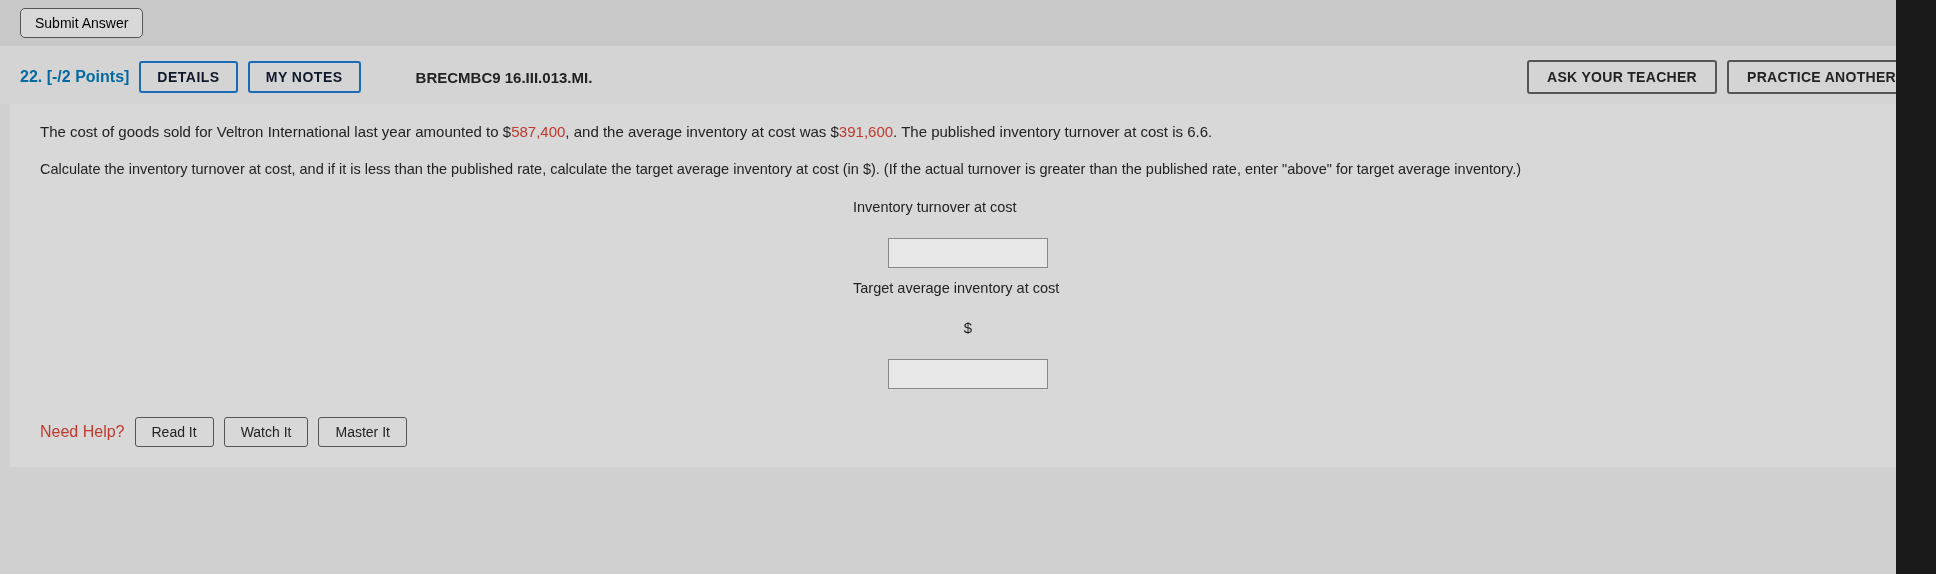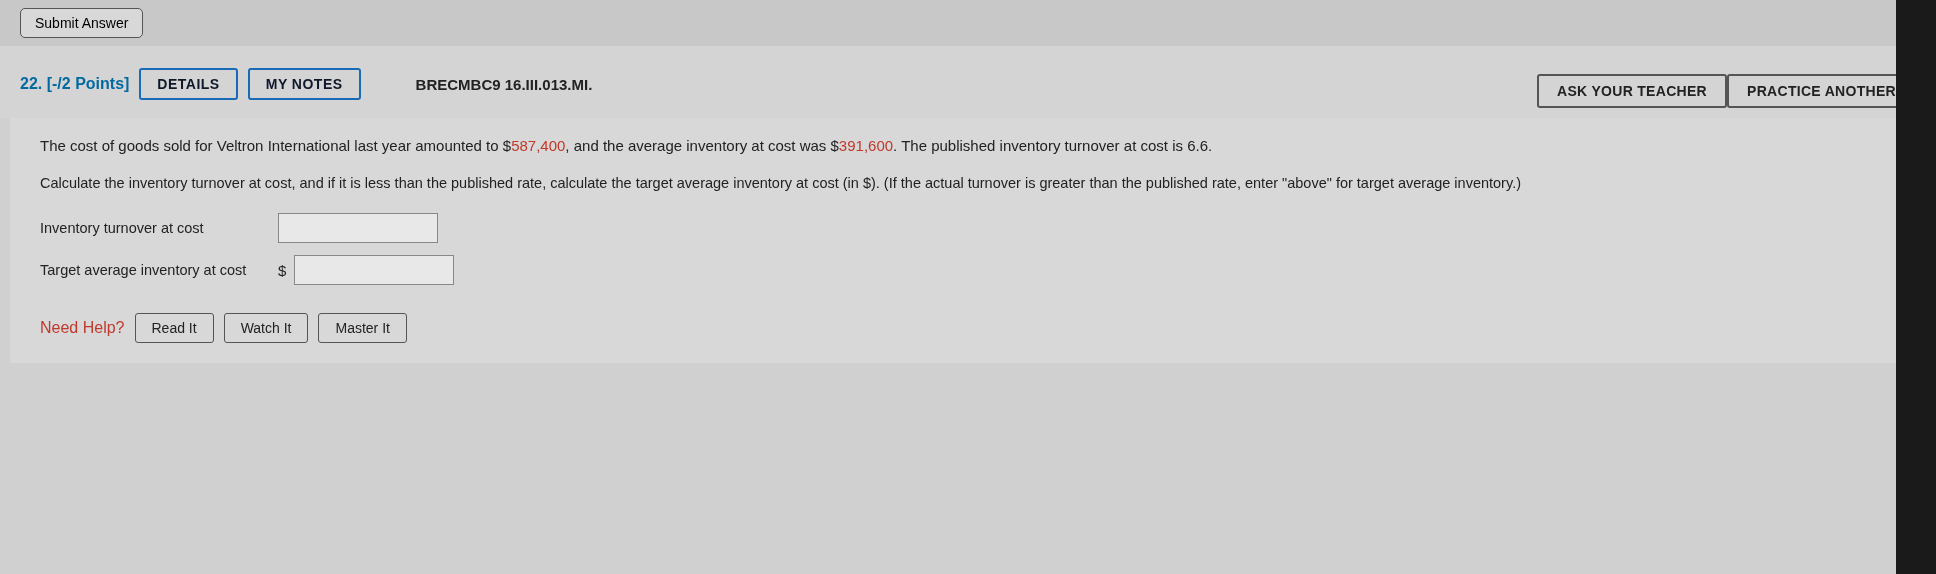--- a/index.html
+++ b/index.html
@@ -73,22 +73,22 @@
       font-size: 15px;
       font-weight: bold;
       color: #222;
       margin-left: 4px;
       flex: 1;
       padding-left: 41px;
     }
 
     .right-btns {
       display: flex;
+      gap: 10px;
       margin-left: auto;
-      margin-top: 14px;
     }
 
     .right-btn {
       border: 2px solid #555;
       background: transparent;
       padding: 7px 18px;
       font-size: 14px;
       font-weight: bold;
       cursor: pointer;
       border-radius: 3px;
@@ -119,21 +119,22 @@
       font-size: 14.5px;
       line-height: 1.6;
       color: #222;
       margin-bottom: 18px;
     }
 
     .input-row {
       display: flex;
       align-items: center;
       margin-bottom: 12px;
-      gap: 8px;
+      gap: 23px;
+      flex-direction: column;
     }
 
     .input-label {
       font-size: 14.5px;
       color: #222;
       min-width: 230px;
     }
 
     .answer-input {
       border: 1px solid #888;

